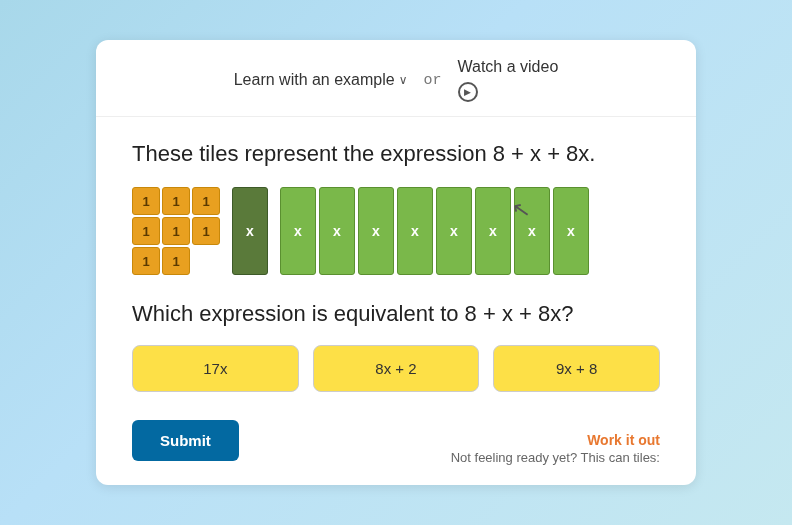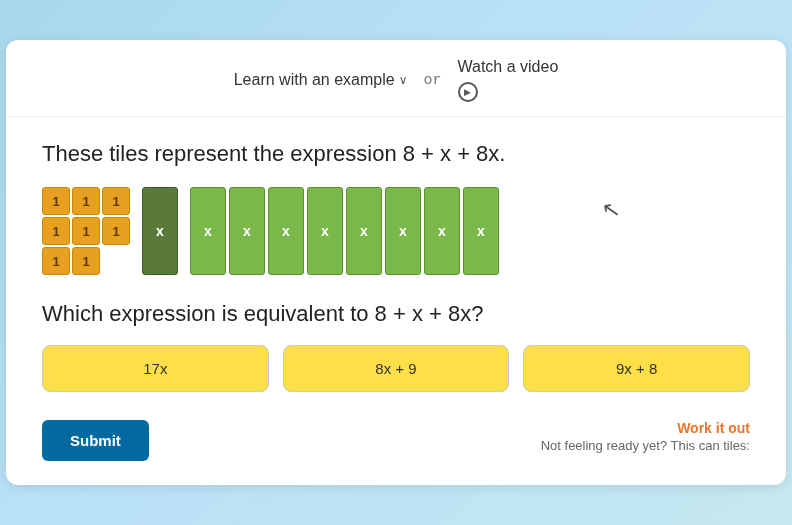--- a/index.html
+++ b/index.html
@@ -11,21 +11,21 @@
       font-family: Arial, sans-serif;
       overflow: hidden;
       display: flex;
       align-items: center;
       justify-content: center;
     }
 
     .main-card {
       background: #ffffff;
       border-radius: 12px;
-      width: 780px;
+      width: 600px;
       min-height: 440px;
       padding: 0;
       box-shadow: 0 2px 12px rgba(0,0,0,0.1);
       position: relative;
     }
 
     .top-bar {
       display: flex;
       align-items: center;
       justify-content: center;
@@ -201,21 +201,21 @@
       border-radius: 6px;
       padding: 12px 28px;
       font-size: 15px;
       font-weight: bold;
       cursor: pointer;
       font-family: Arial, sans-serif;
     }
 
     .bottom-help {
       position: absolute;
-      bottom: 32px;
+      bottom: 20px;
       right: 36px;
       text-align: right;
     }
 
     .work-it-out {
       color: #e87830;
       font-size: 14px;
       font-weight: bold;
       cursor: pointer;
     }
@@ -277,21 +277,21 @@
       <div class="cursor-indicator">↖</div>
     </div>
 
     <div class="equiv-question">Which expression is equivalent to 8 + x + 8x?</div>
 
     <div class="answer-options">
       <button class="answer-btn">
         <span>17x</span>
       </button>
       <button class="answer-btn">
-        <span>8x + 9</span>
+        <span>8x + 2</span>
       </button>
       <button class="answer-btn">
         <span>9x + 8</span>
       </button>
     </div>
 
     <button class="submit-btn">
       <span>Submit</span>
     </button>
   </div>

